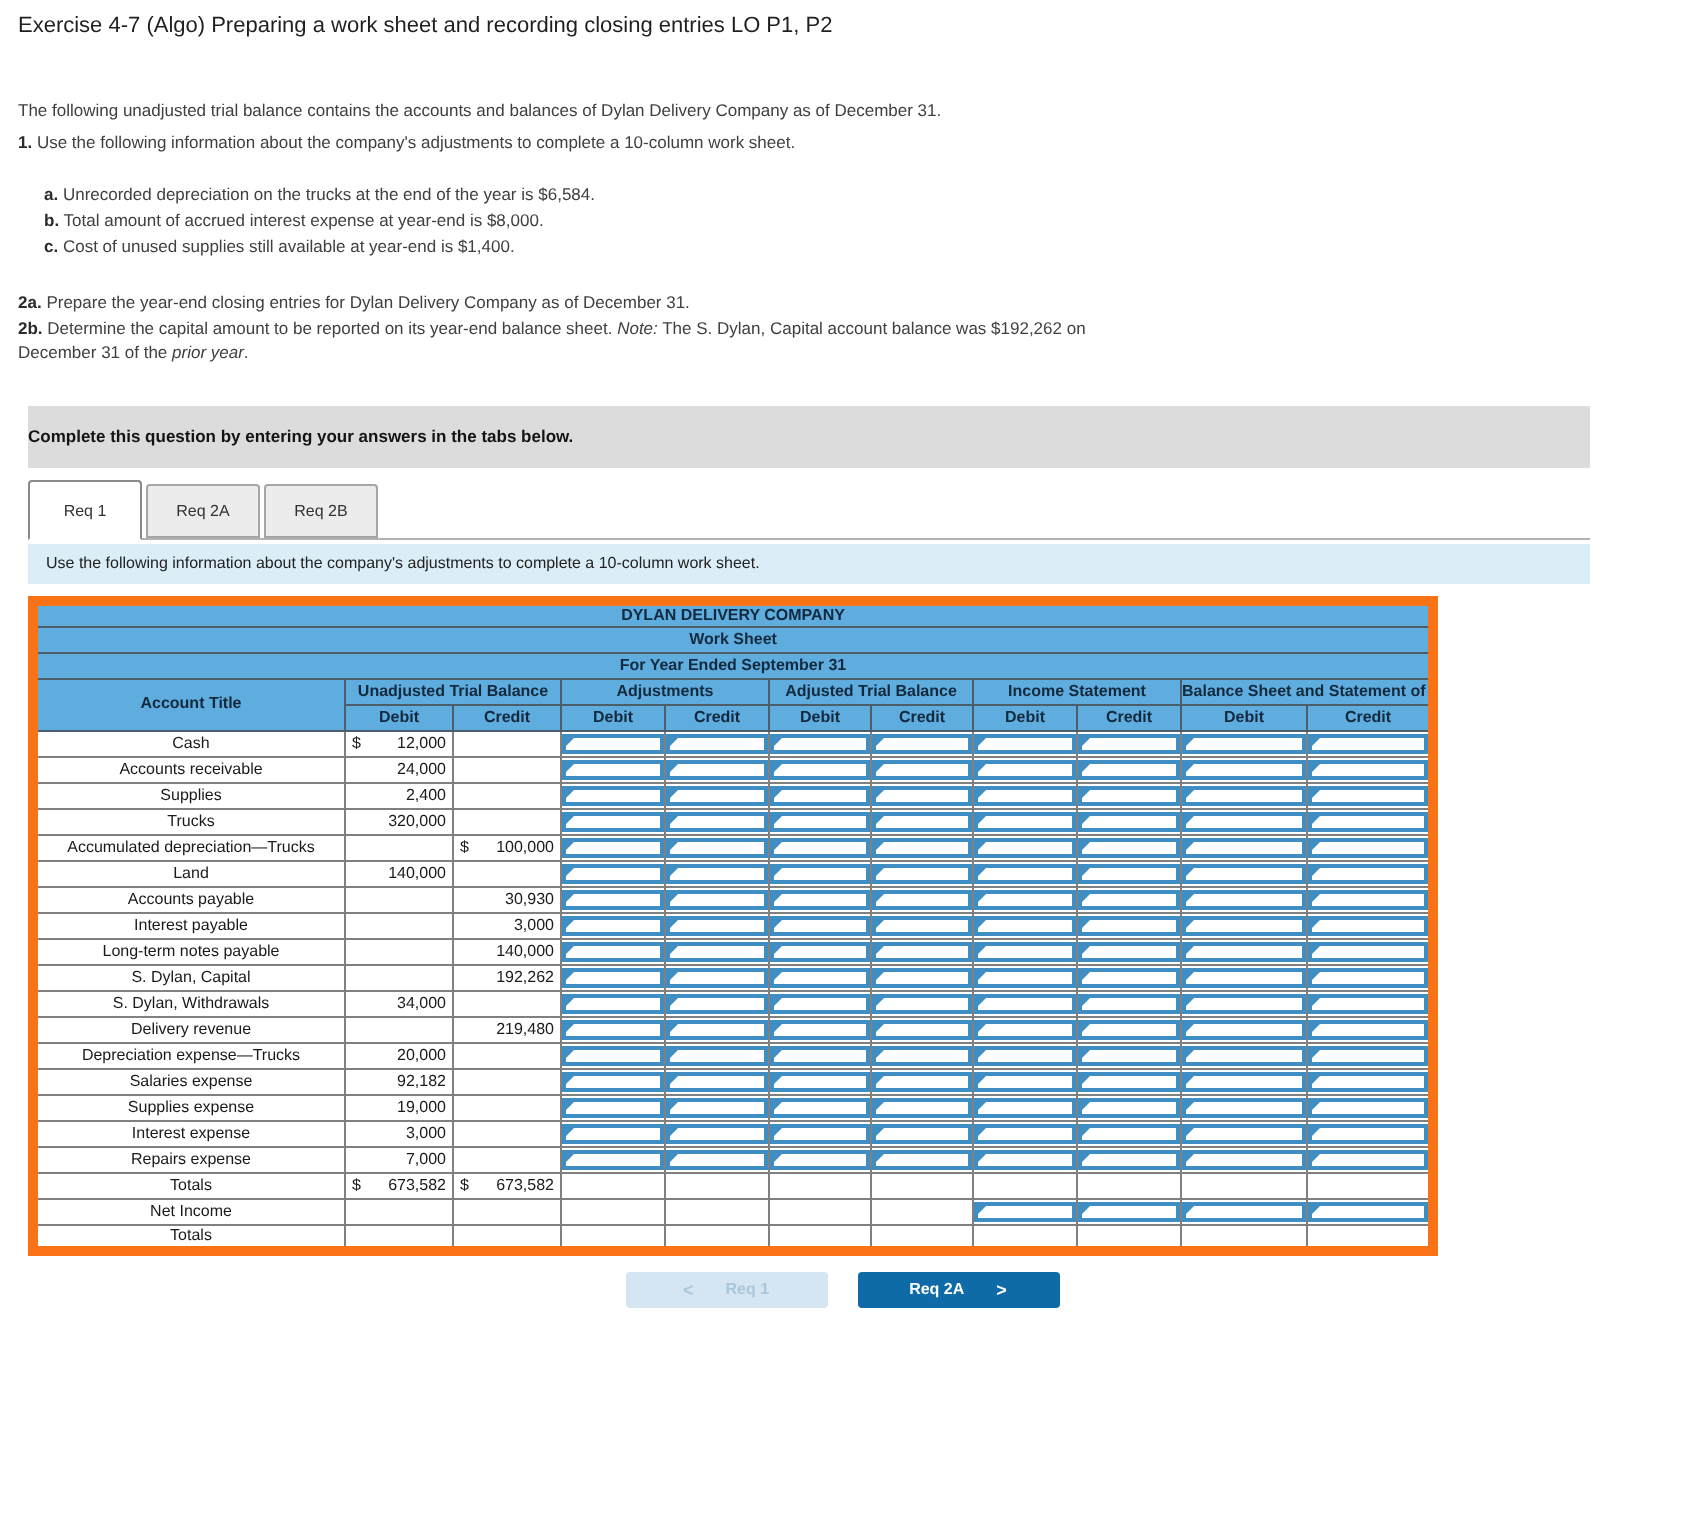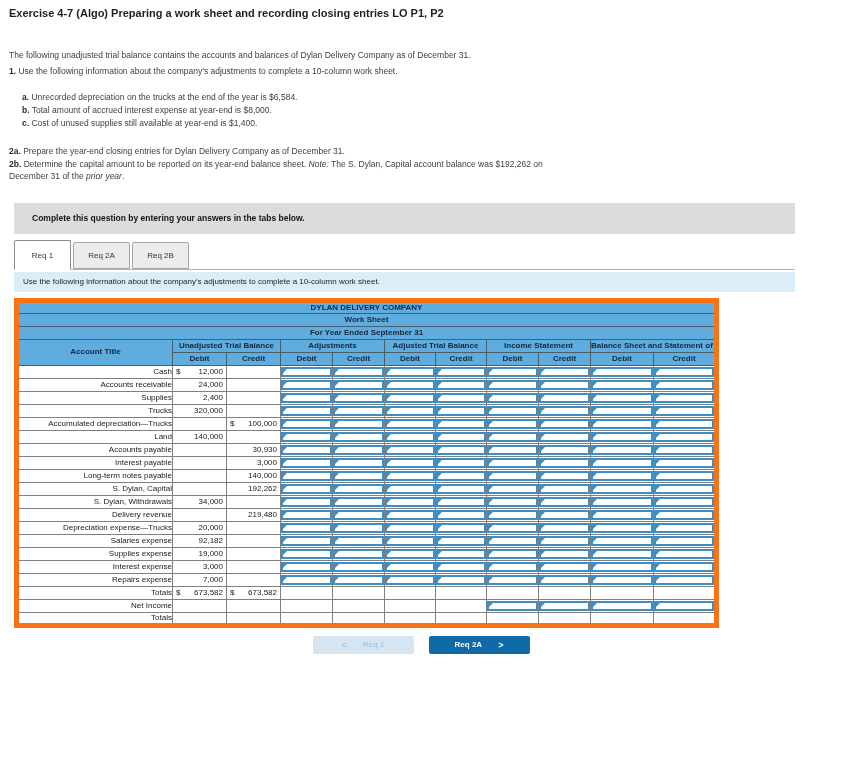--- a/index.html
+++ b/index.html
@@ -13,30 +13,30 @@
     --question-box-bg:#DCDCDC;
     --tab-inactive-bg:#ECECEC;
   }
   *{box-sizing:border-box;}
   html,body{margin:0;padding:0;}
   body{
     width:842px;height:759px;background:#fff;
     font-family:"Liberation Sans",sans-serif;color:#3d3d3d;
     overflow:hidden;
   }
-  .page-title{font-size:11px;font-weight:bold;color:#1f1f1f;margin:7px 0 0 9px;}
+  .page-title{font-size:11px;font-weight:normal;color:#1f1f1f;margin:7px 0 0 9px;}
   .intro{font-size:8.5px;margin:31px 0 0 9px;color:#404040;}
   .req1{font-size:8.5px;margin:6px 0 0 9px;color:#404040;}
   .blabel{font-weight:bold;color:#2b2b2b;}
   .adj-list{margin:15px 0 0 22px;font-size:8.5px;line-height:13px;color:#404040;}
   .req2{margin:15px 0 0 9px;font-size:8.5px;line-height:12.5px;color:#404040;width:568px;}
   .note-italic{font-style:italic;}
   .qbox{
     margin:20px 0 0 14px;width:781px;height:31px;background:var(--question-box-bg);
-    font-size:8.5px;font-weight:bold;line-height:31px;padding-left:18px;color:#141414;
+    font-size:8.5px;font-weight:bold;line-height:31px;color:#141414;
   }
   .tabs{
     margin:6px 0 0 14px;width:781px;height:30px;display:flex;align-items:flex-end;
     border-bottom:1px solid #b3b3b3;position:relative;
   }
   .tab{
     width:57px;height:27px;line-height:26px;background:var(--tab-inactive-bg);
     border:1px solid #a6a6a6;border-radius:2px 2px 0 0;text-align:center;
     font-size:8px;color:#333;margin-right:2px;cursor:pointer;
   }
@@ -54,21 +54,21 @@
     border:1px solid #808080;font-size:8px;height:13px;padding:0;
     overflow:hidden;white-space:nowrap;
   }
   table.ws thead th{
     background:var(--header-blue);color:var(--header-text);
     border-color:#4d5e6b;font-weight:bold;text-align:center;
   }
   th.titleRow{height:13px;}
   th.grp{height:28px;white-space:normal;line-height:10px;padding:0 2px;}
   th.dc{height:13px;}
-  td.acct{padding-left:3px;text-align:right;color:#1a1a1a;background:#fff;}
+  td.acct{padding-left:3px;text-align:center;color:#1a1a1a;background:#fff;}
   td.num{background:#fff;}
   td.num .numwrap{display:flex;justify-content:space-between;padding:0 3px;color:#1a1a1a;}
   td.ansTd{padding:1px;background:#fff;}
   td.plain{background:#fff;}
   .inbox{border:2px solid var(--input-border);height:10px;position:relative;background:#fff;cursor:text;}
   .inbox::before{
     content:"";position:absolute;top:0;left:0;width:0;height:0;
     border-top:4px solid var(--input-border);border-right:4px solid transparent;
   }
   table.ws tbody tr:last-child td{border-bottom:2px solid #000;}

